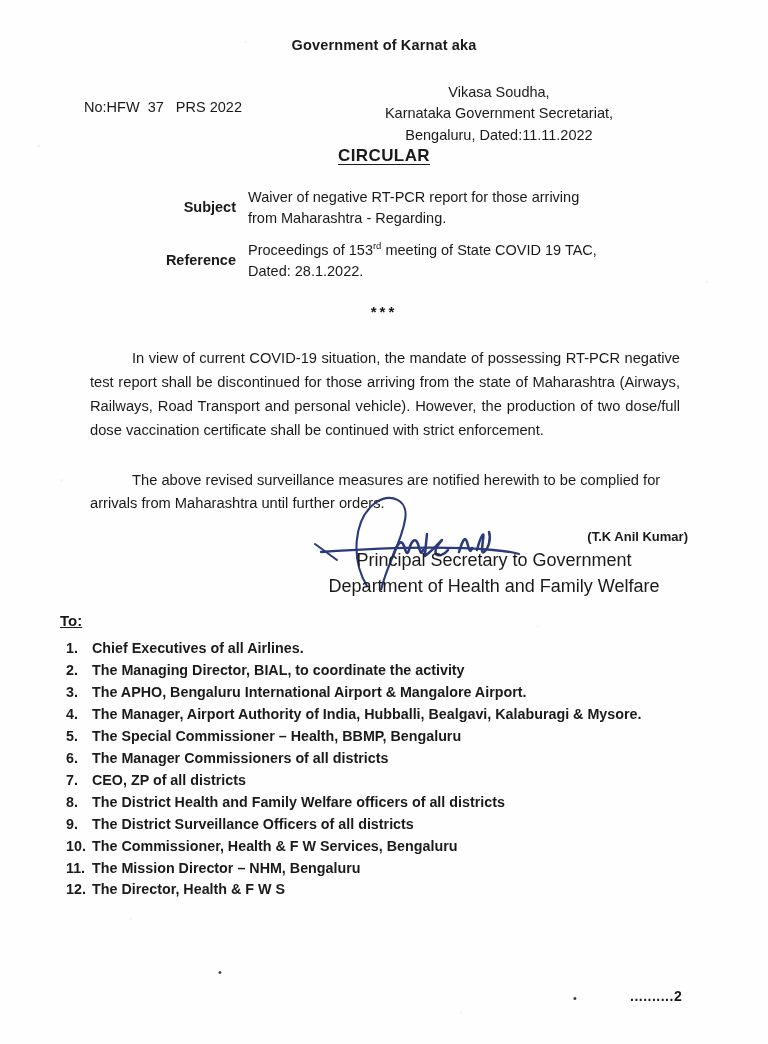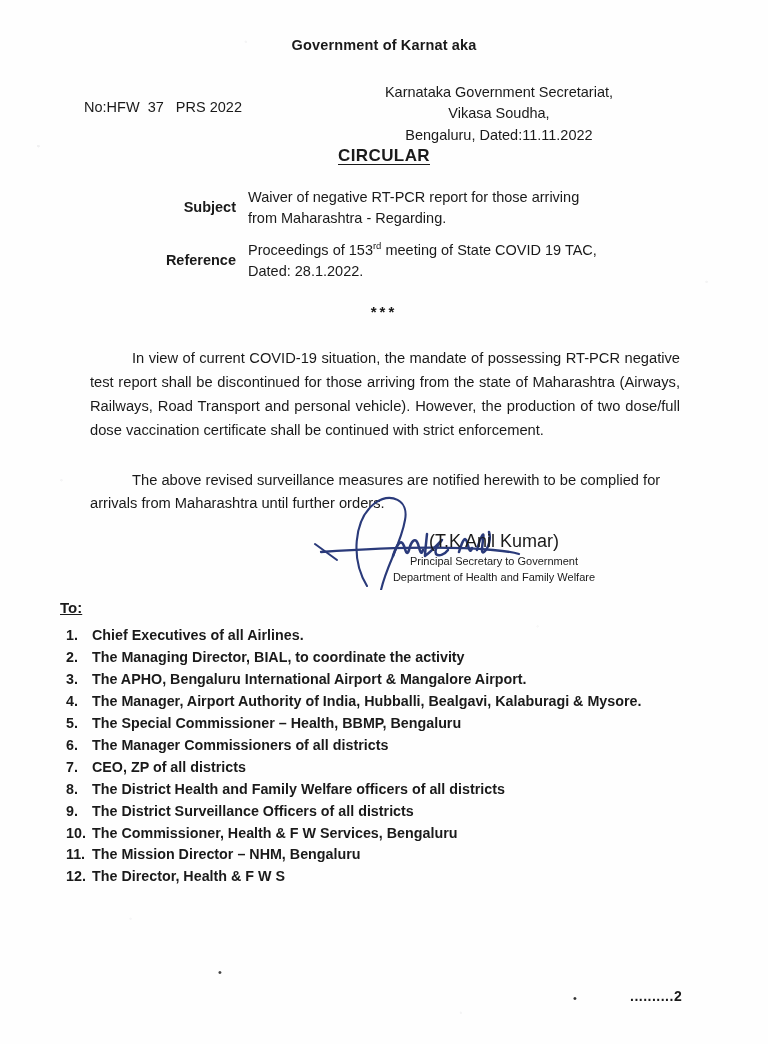--- a/index.html
+++ b/index.html
@@ -145,29 +145,30 @@
   }
   .sig-ink {
     position: absolute;
     left: 305px;
     top: -34px;
     width: 230px;
     height: 96px;
     pointer-events: none;
   }
   .sig-name {
-    font-weight: normal;
-    font-size: 18px;
+    font-weight: bold;
+    font-size: 13px;
     line-height: 1.45;
     position: relative;
     z-index: 3;
+    text-align: right;
   }
   .sig-role,
   .sig-dept {
-    font-size: 11px;
+    font-size: 18px;
     line-height: 1.45;
     position: relative;
     z-index: 3;
   }
 
   
   .to-label {
     font-weight: bold;
     font-size: 15px;
     margin: 13px 0 0 0;
@@ -232,22 +233,22 @@
 <div class="page">
   <div class="paper-noise"></div>
 
   <div class="content">
 
     <div class="gov-title">Government of Karnat aka</div>
 
     <div class="ref-row">
       <div class="file-no">No:HFW  37   PRS 2022</div>
       <div class="address-block">
+        <span class="address-line">Vikasa Soudha,</span>
         <span class="address-line">Karnataka Government Secretariat,</span>
-        <span class="address-line">Vikasa Soudha,</span>
         <span class="address-line">Bengaluru, Dated:11.11.2022</span>
       </div>
     </div>
 
     <div class="circular-heading">CIRCULAR</div>
 
     <div class="meta-table">
       <div class="meta-row">
         <div class="meta-label">Subject</div>
         <div class="meta-value">

